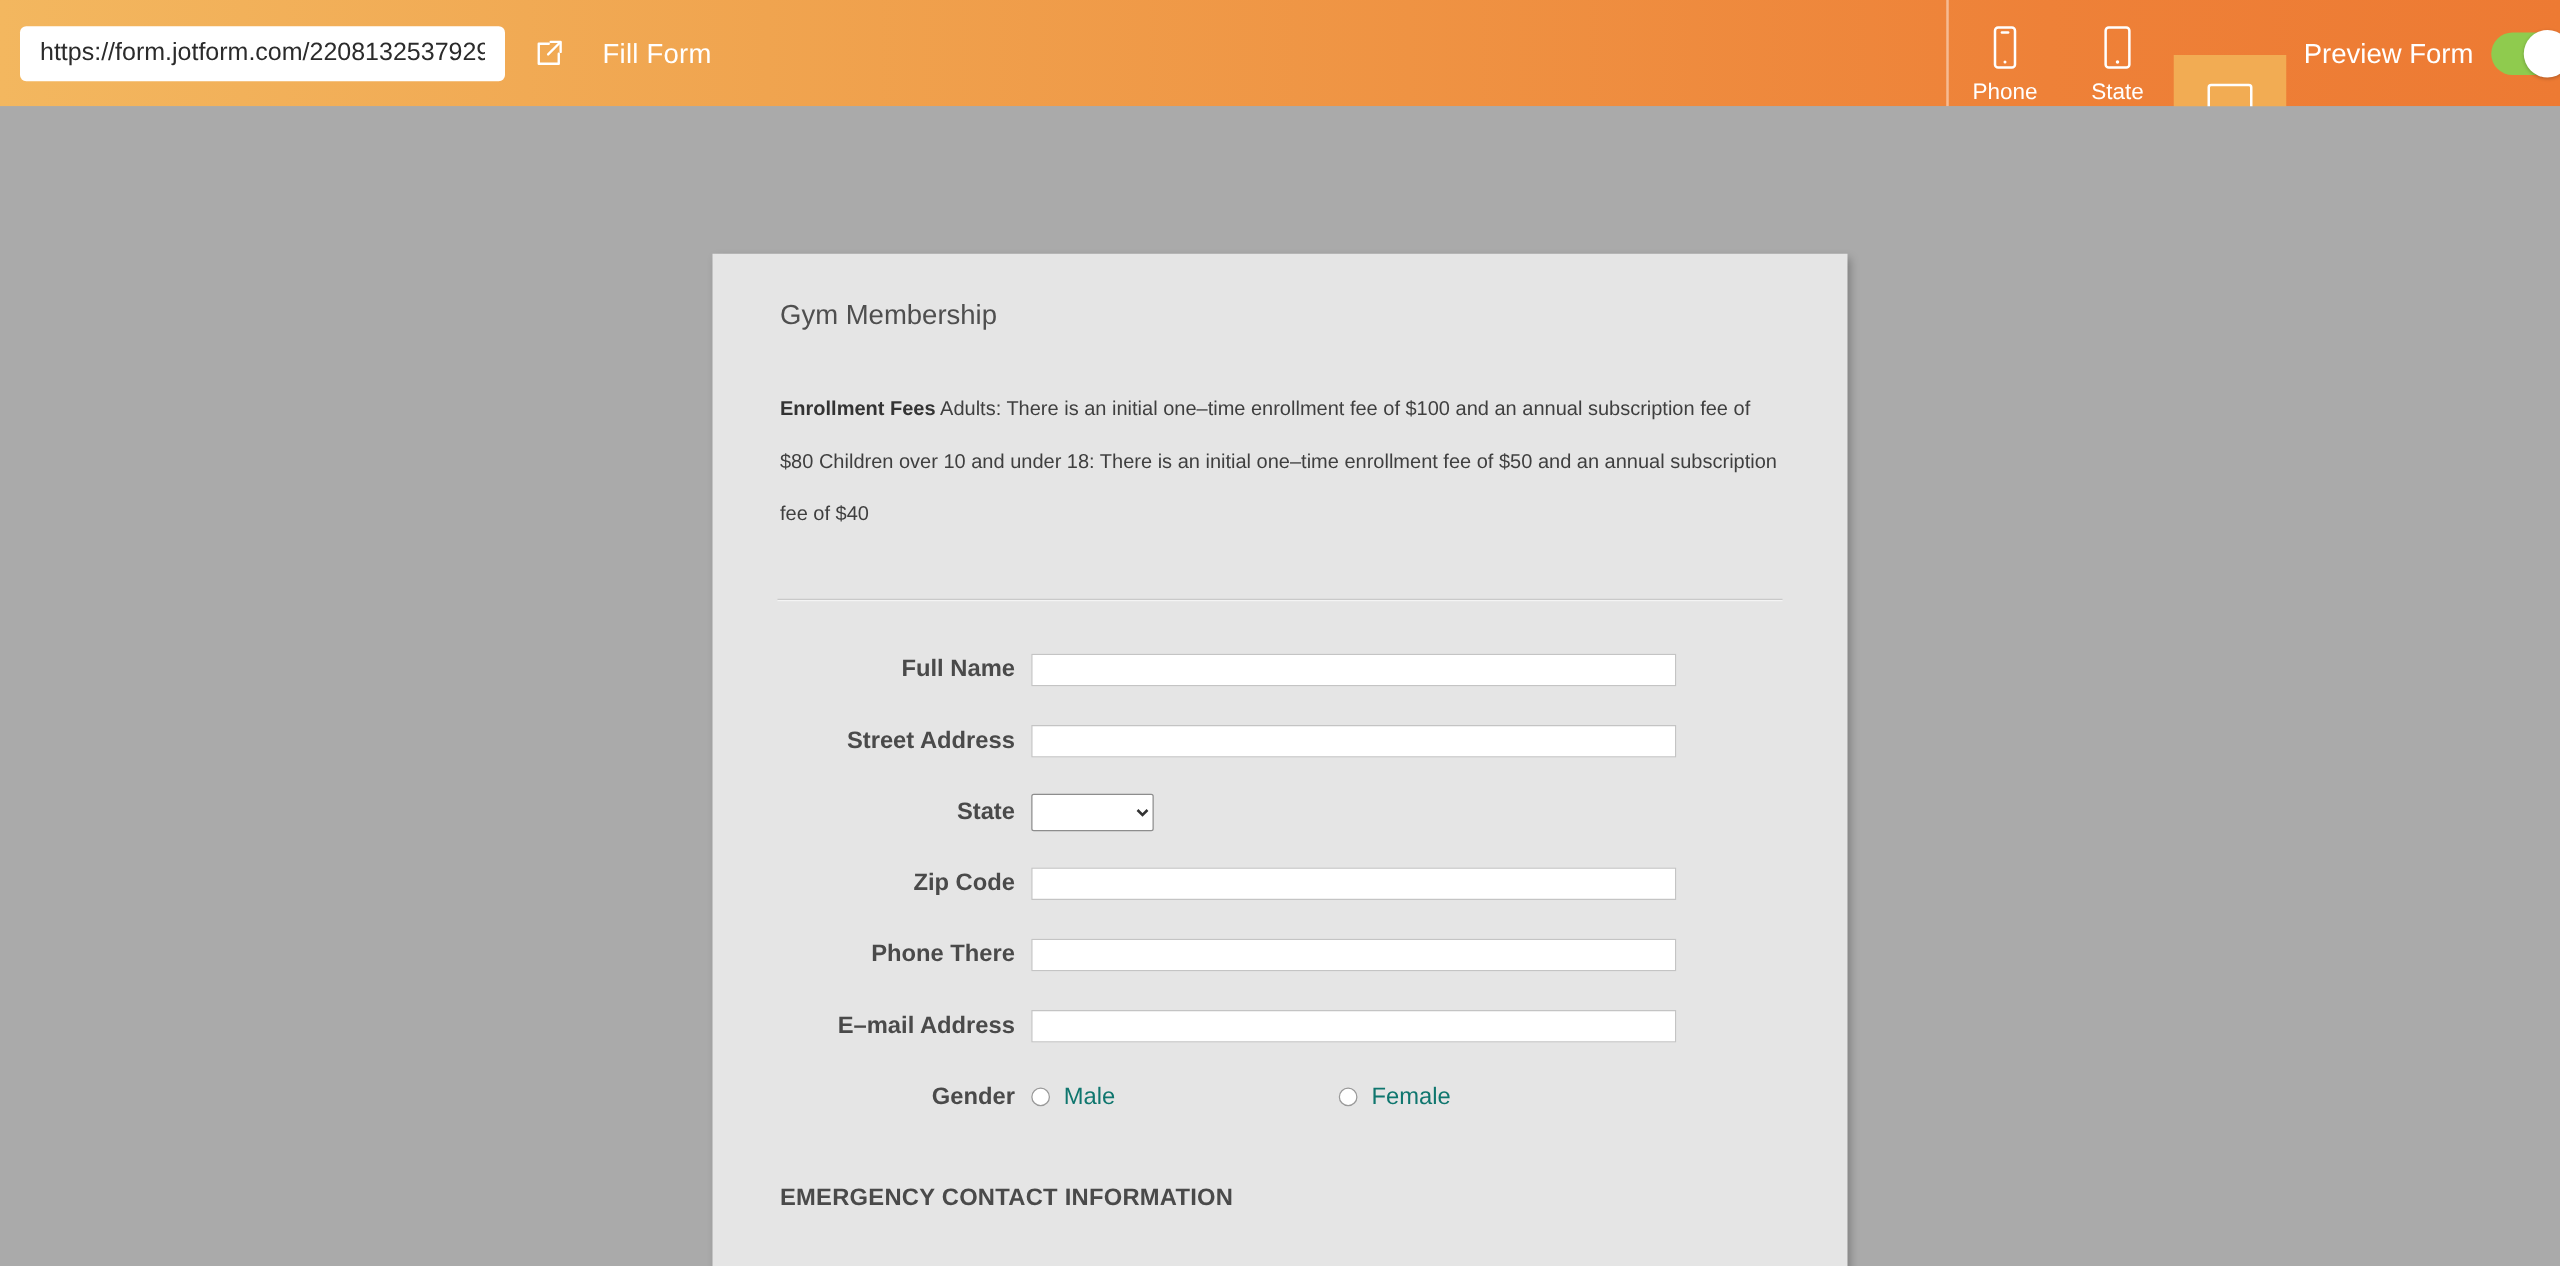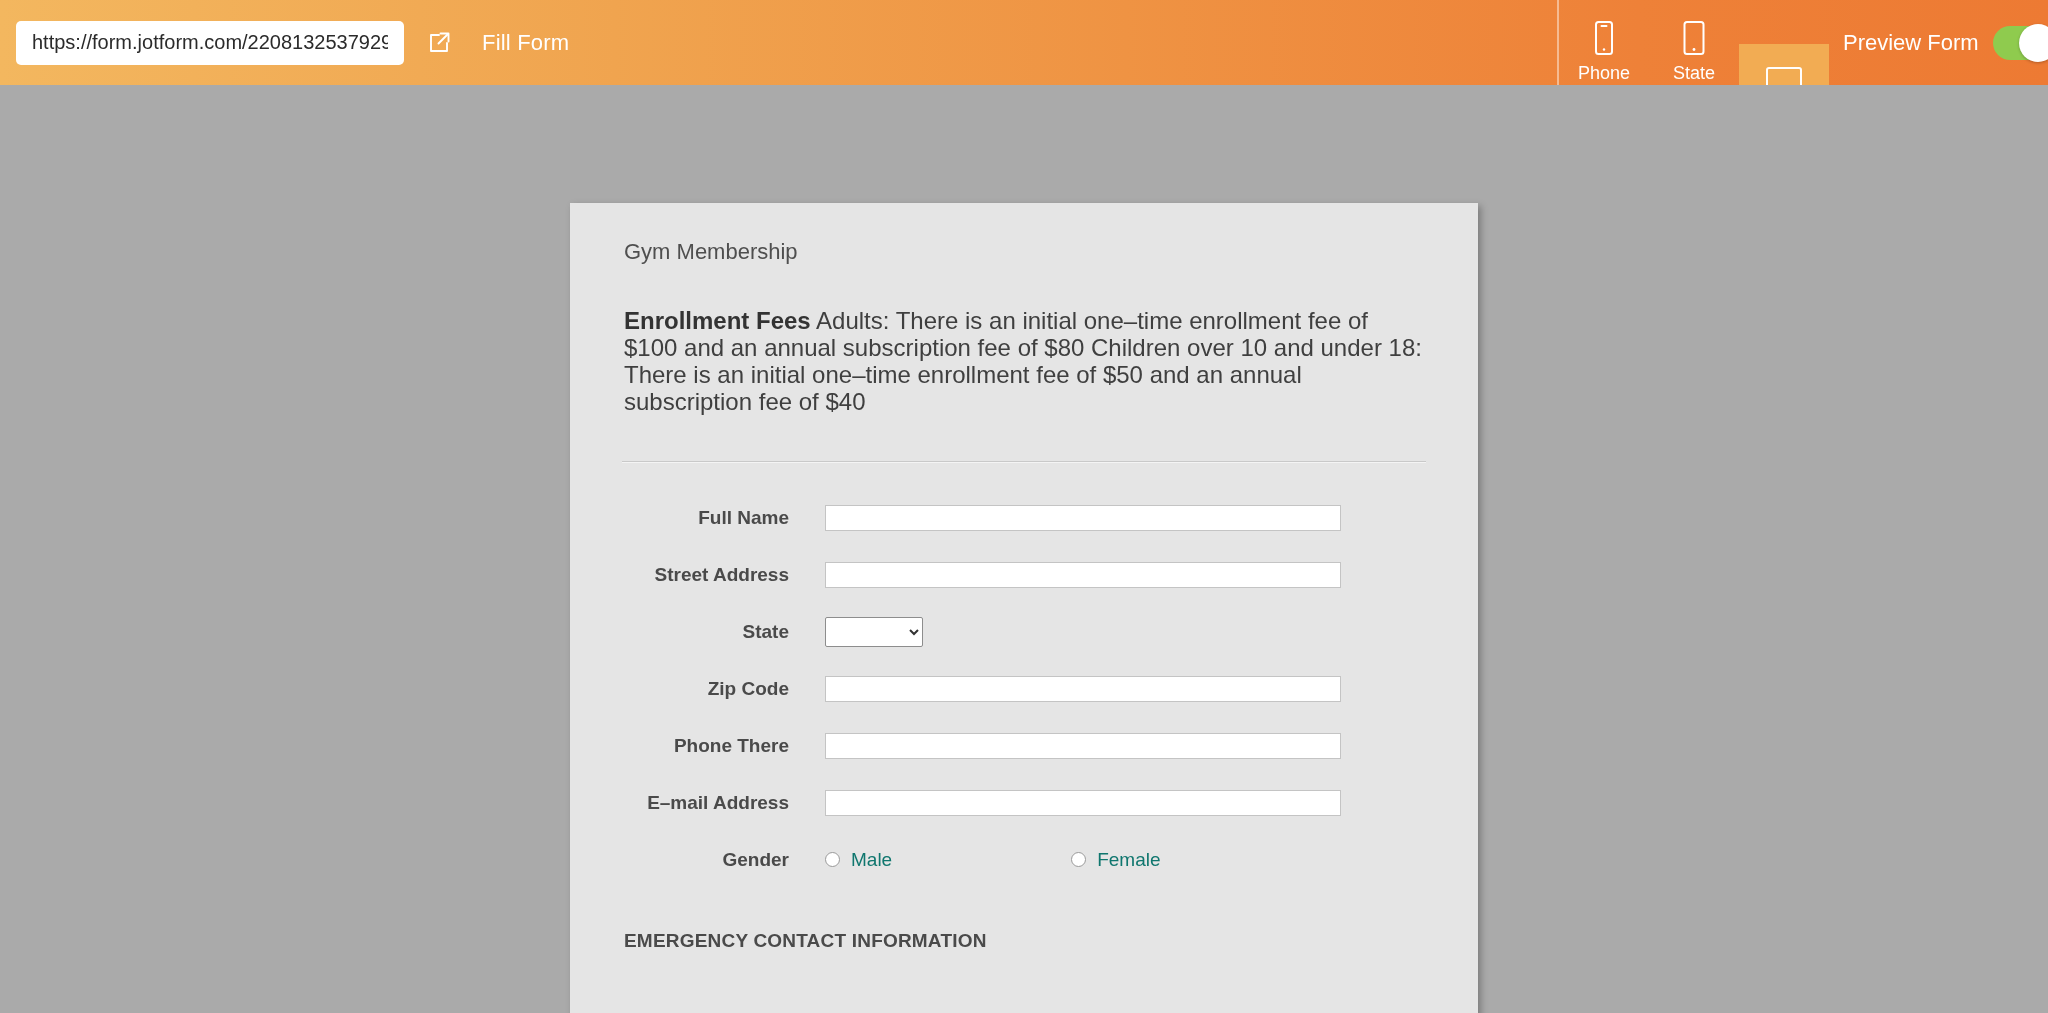--- a/index.html
+++ b/index.html
@@ -111,43 +111,43 @@
   }
   .form-title {
     font-size: 22px;
     color: #4f4f4f;
     font-weight: 400;
     padding: 8px 0 0 2px;
   }
   .fees-block {
     margin-top: 42px;
     padding: 0 2px;
-    font-size: 24px;
-    line-height: 27px;
+    font-size: 16px;
+    line-height: 42px;
     color: #3f3f3f;
     max-width: 812px;
   }
   .fees-block b { font-weight: 700; color: #333333; }
   .divider {
     margin: 46px 0 0 0;
     height: 2px;
     border-top: 1px solid #c9c9c9;
     border-bottom: 1px solid #f4f4f4;
   }
 
   .fields { margin-top: 26px; }
   .field-row {
     display: flex;
     align-items: center;
     min-height: 57px;
   }
   .field-label {
     width: 203px;
     text-align: right;
-    padding-right: 36px;
+    padding-right: 13px;
     font-size: 19px;
     font-weight: 700;
     color: #4a4a4a;
     white-space: nowrap;
   }
   .text-input {
     width: 516px; height: 26px;
     background: #ffffff;
     border: 1px solid #c4c4c4;
     outline: none;

